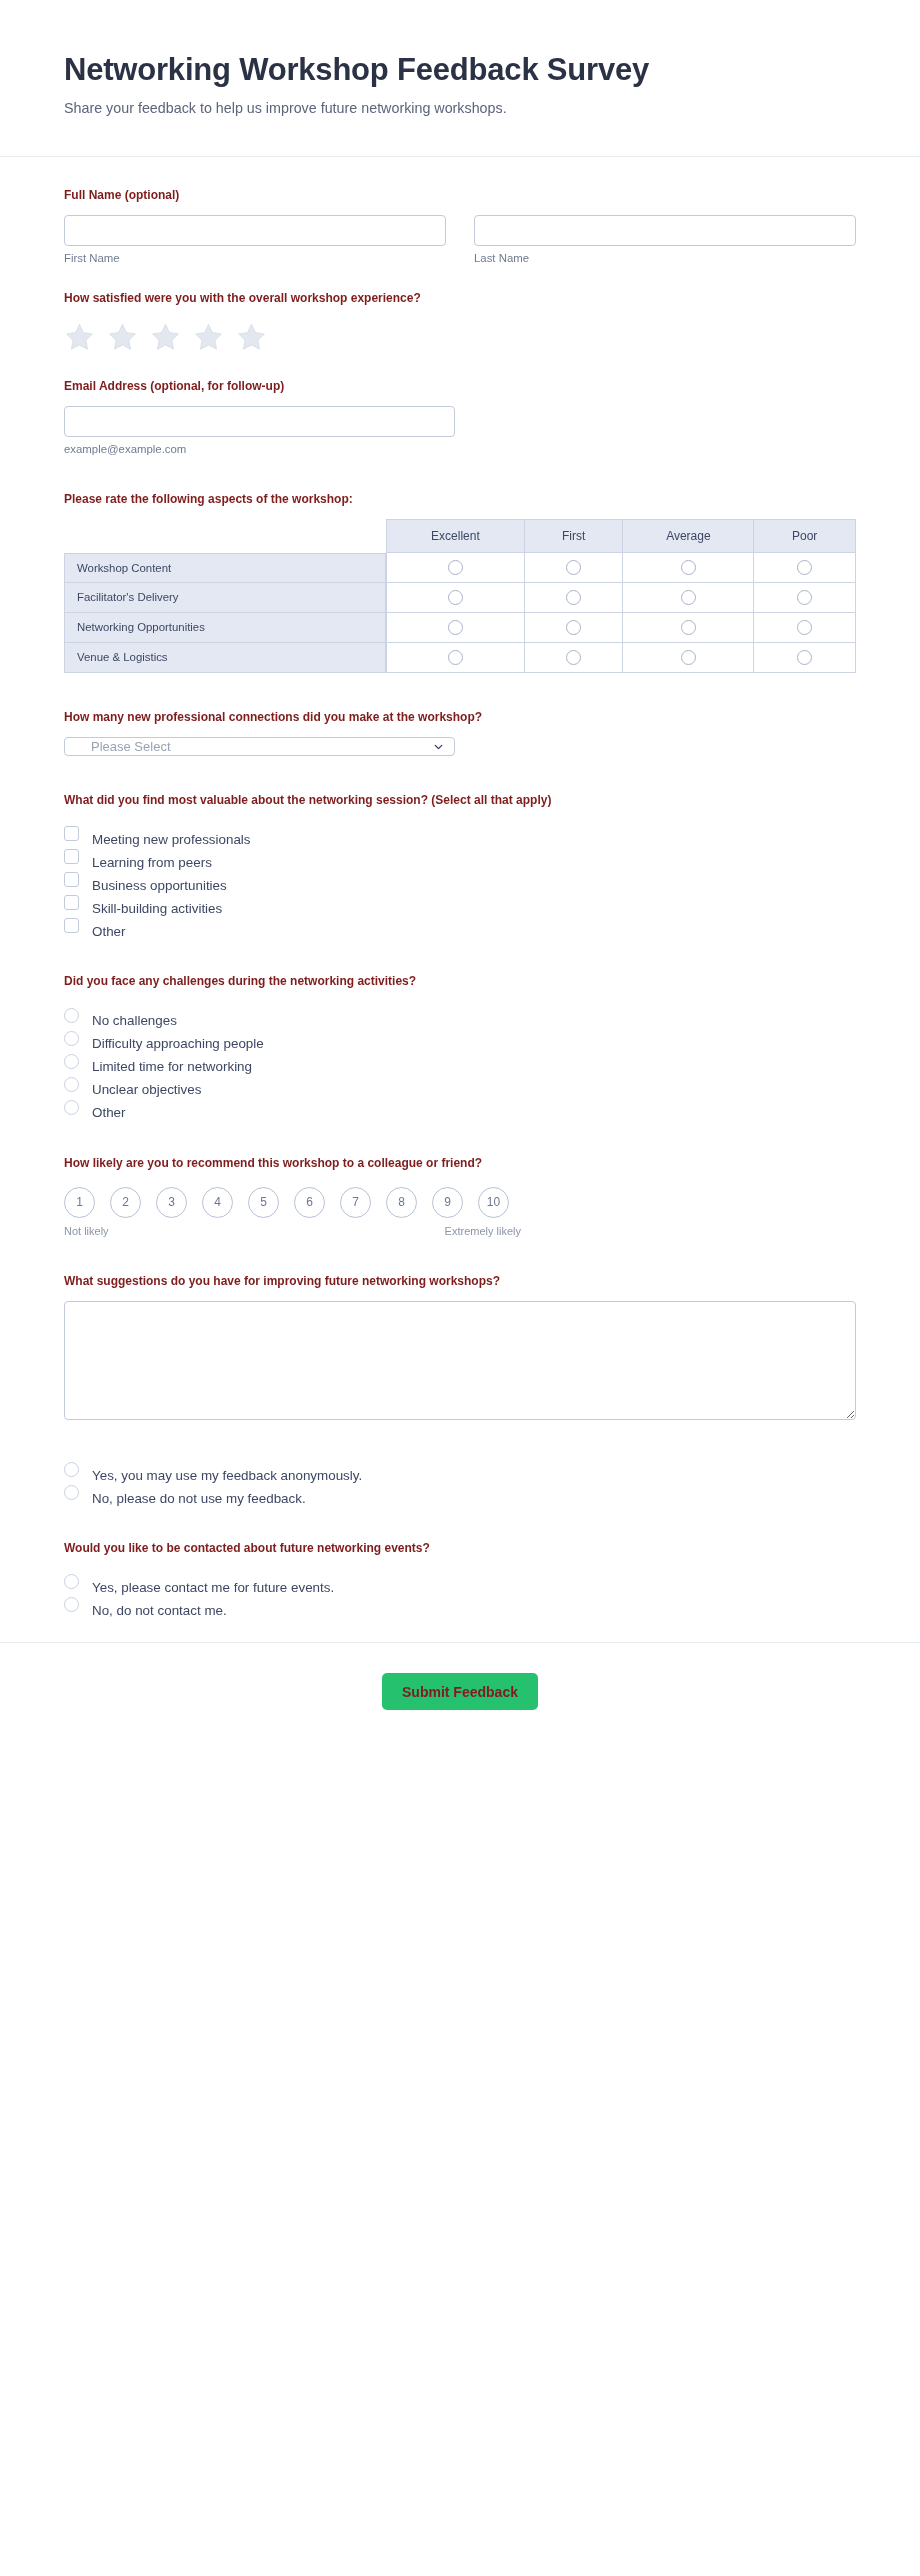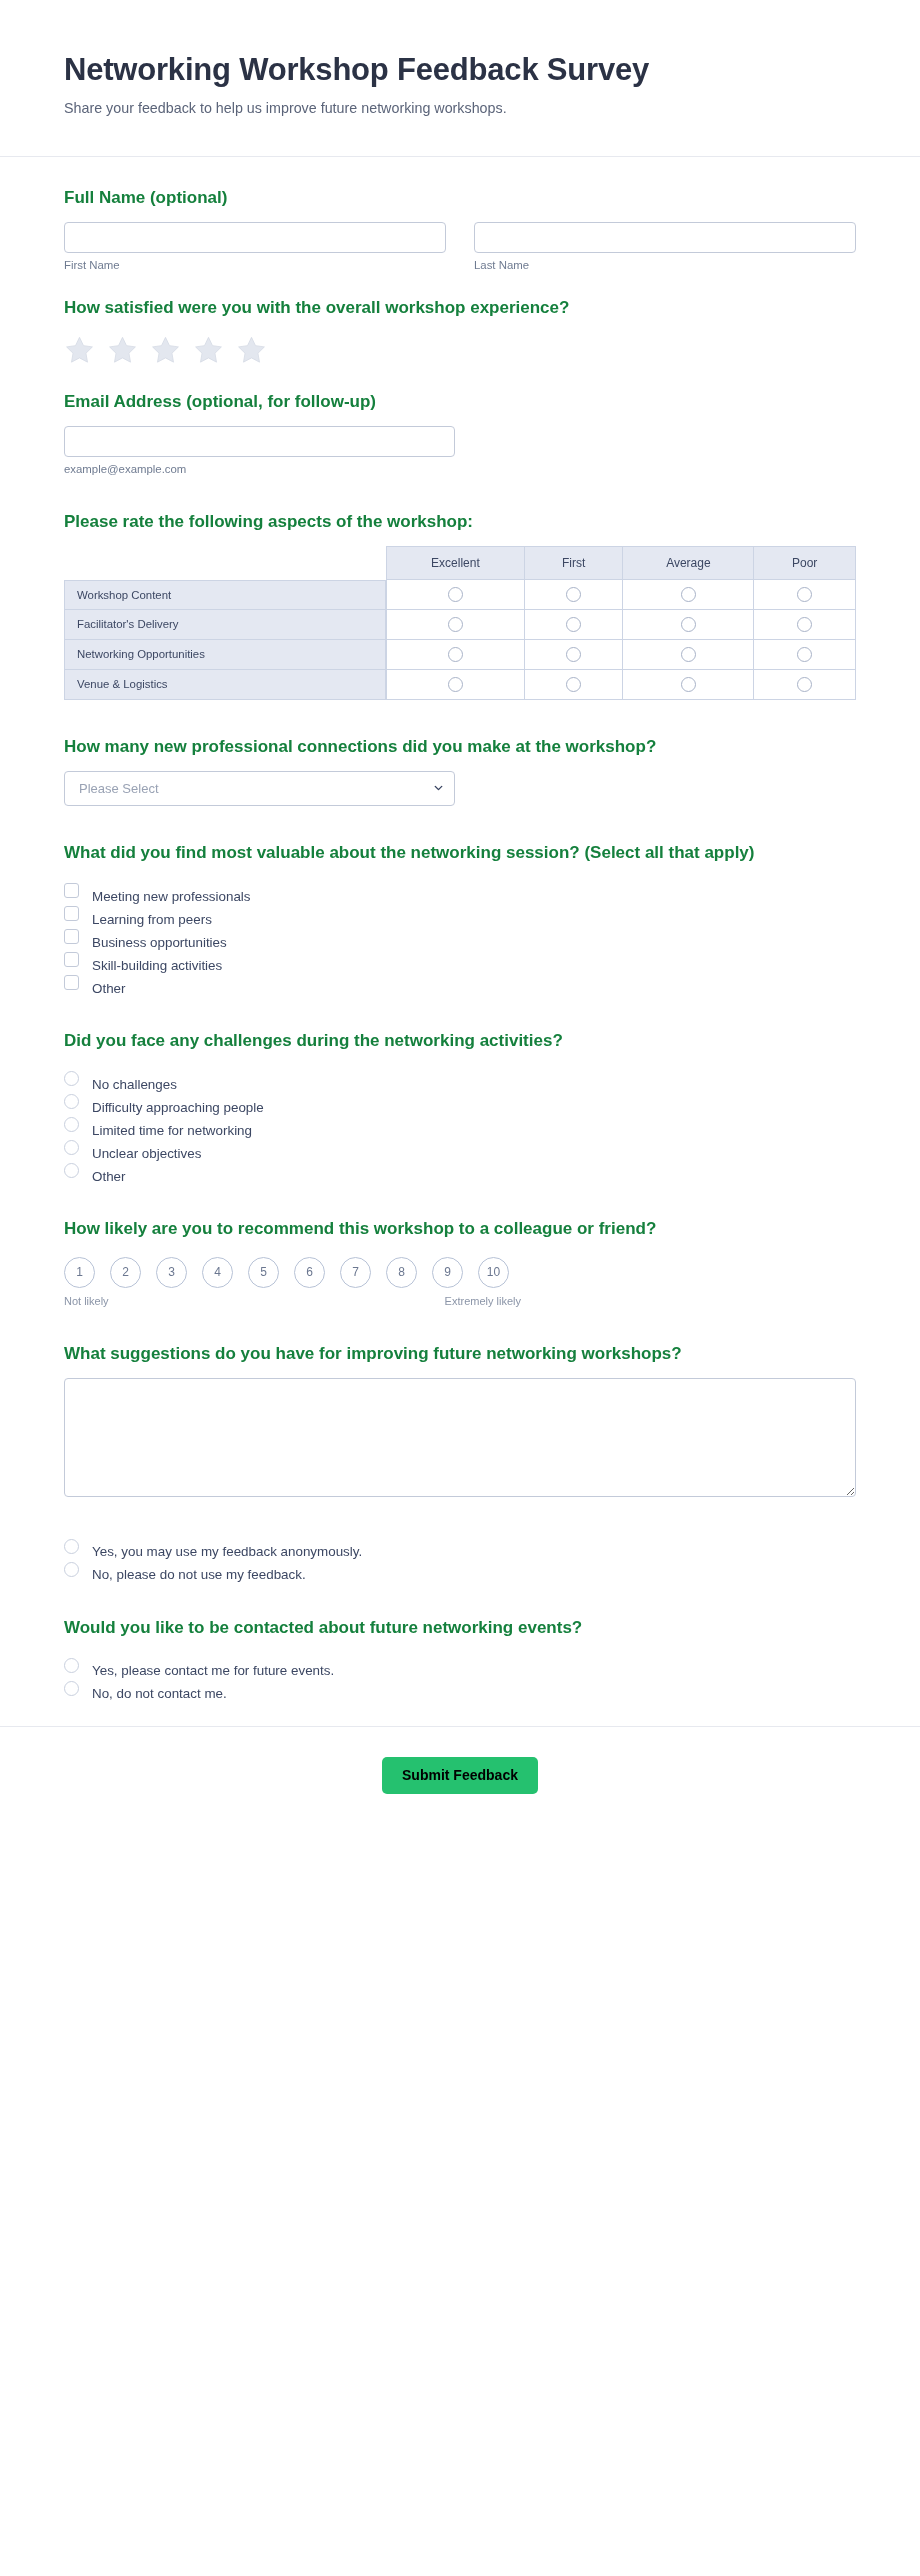--- a/index.html
+++ b/index.html
@@ -32,23 +32,23 @@
     font-weight: normal;
   }
 
   
   .form-body { padding: 30px 64px 0 64px; }
 
   .field-block { margin-bottom: 26px; }
 
   .q-label {
     display: block;
-    font-size: 17px;
+    font-size: 12px;
     font-weight: bold;
-    color: #15803d;
+    color: #7f1d1d;
     margin-bottom: 12px;
     line-height: 1.35;
   }
 
   .sub-label {
     font-size: 11.4px;
     color: #6f7b91;
     margin-top: 6px;
     display: block;
   }
@@ -134,27 +134,27 @@
     border-radius: 50%;
     background: #fff;
     cursor: pointer;
     vertical-align: middle;
   }
 
   
   .select-wrap { position: relative; width: 391px; }
   .select-box {
     width: 100%;
-    height: 35px;
+    height: 19px;
     border: 1px solid #c3cad9;
     border-radius: 4px;
     background: #fff;
     font-size: 13px;
     color: #99a2b4;
-    padding: 0 28px 0 14px;
+    padding: 0 28px 0 26px;
     display: flex;
     align-items: center;
     cursor: pointer;
   }
   .select-caret {
     position: absolute;
     right: 10px; top: 50%;
     transform: translateY(-50%);
     pointer-events: none;
     line-height: 0;
@@ -240,21 +240,21 @@
   
   .form-footer {
     border-top: 1px solid #e7e9ef;
     margin-top: 24px;
     padding: 30px 64px 38px 64px;
     display: flex;
     justify-content: center;
   }
   .submit-btn {
     background: #25c16f;
-    color: #000000;
+    color: #7f1d1d;
     border: none;
     border-radius: 5px;
     font-size: 14px;
     font-weight: bold;
     padding: 0 20px;
     height: 37px;
     cursor: pointer;
     font-family: "Liberation Sans", sans-serif;
   }
 

